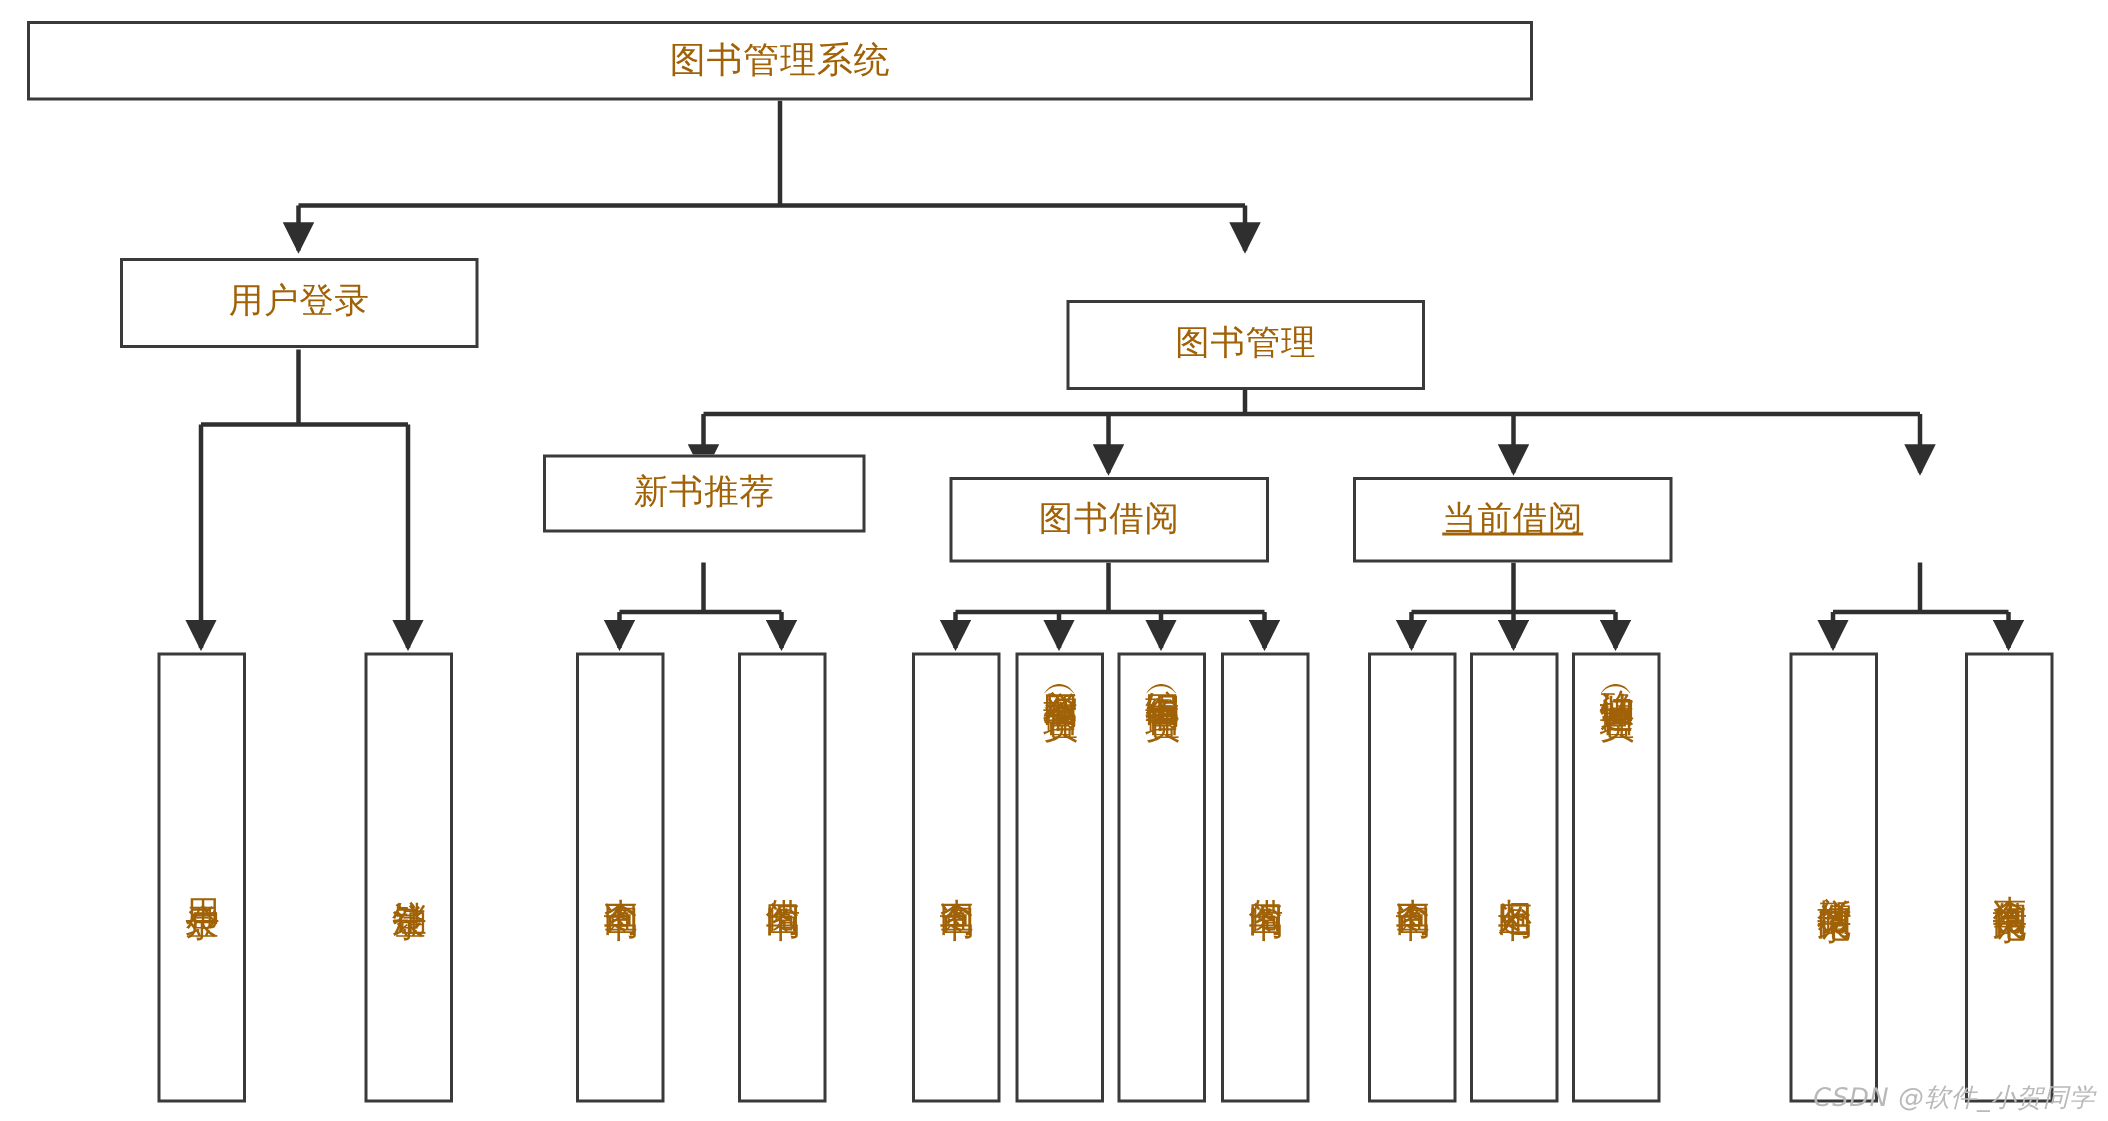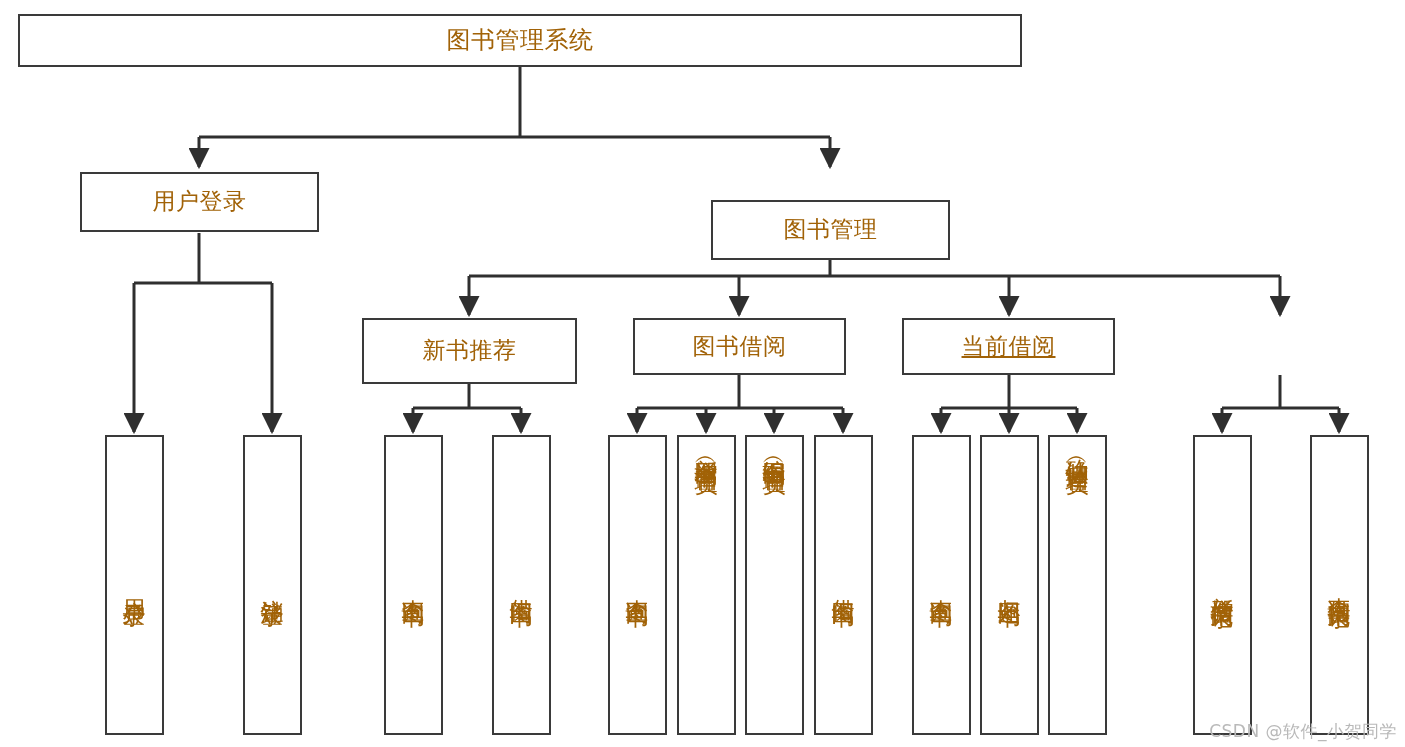--- a/index.html
+++ b/index.html
@@ -67,20 +67,21 @@
   #watermark {
     position: absolute;
     right: 8px;
     bottom: 4px;
     font-size: 17px;
     color: #b9b9b9;
     letter-spacing: 0.5px;
     z-index: 5;
     white-space: nowrap;
     font-family: "DejaVu Sans", "Liberation Sans", sans-serif;
+    font-style: italic;
   }
 </style>
 </head>
 <body>
 
 <div id="canvas">
 
   <svg id="wires" viewBox="0 0 1405 747" xmlns="http://www.w3.org/2000/svg">
     <defs>
       <marker id="arrow" viewBox="0 0 10 10" refX="9" refY="5" markerWidth="7" markerHeight="7" orient="auto-start-reverse">
@@ -138,21 +139,21 @@
   </div>
 
   <div class="node horiz" style="left:80px; top:172px; width:239px; height:60px;">
     <span class="lbl">用户登录</span>
   </div>
 
   <div class="node horiz" style="left:711px; top:172px; width:239px; height:60px;margin-top:28px;">
     <span class="lbl">图书管理</span>
   </div>
 
-  <div class="node horiz" style="left:362px; top:318px; width:215px; height:66px;">
+  <div class="node horiz" style="left:362px; top:303px; width:215px; height:52px;">
     <span class="lbl">新书推荐</span>
   </div>
 
   <div class="node horiz" style="left:633px; top:318px; width:213px; height:57px;">
     <span class="lbl">图书借阅</span>
   </div>
 
   <div class="node horiz" style="left:902px; top:318px; width:213px; height:57px;text-decoration:underline;">
     <span class="lbl">当前借阅</span>
   </div>

